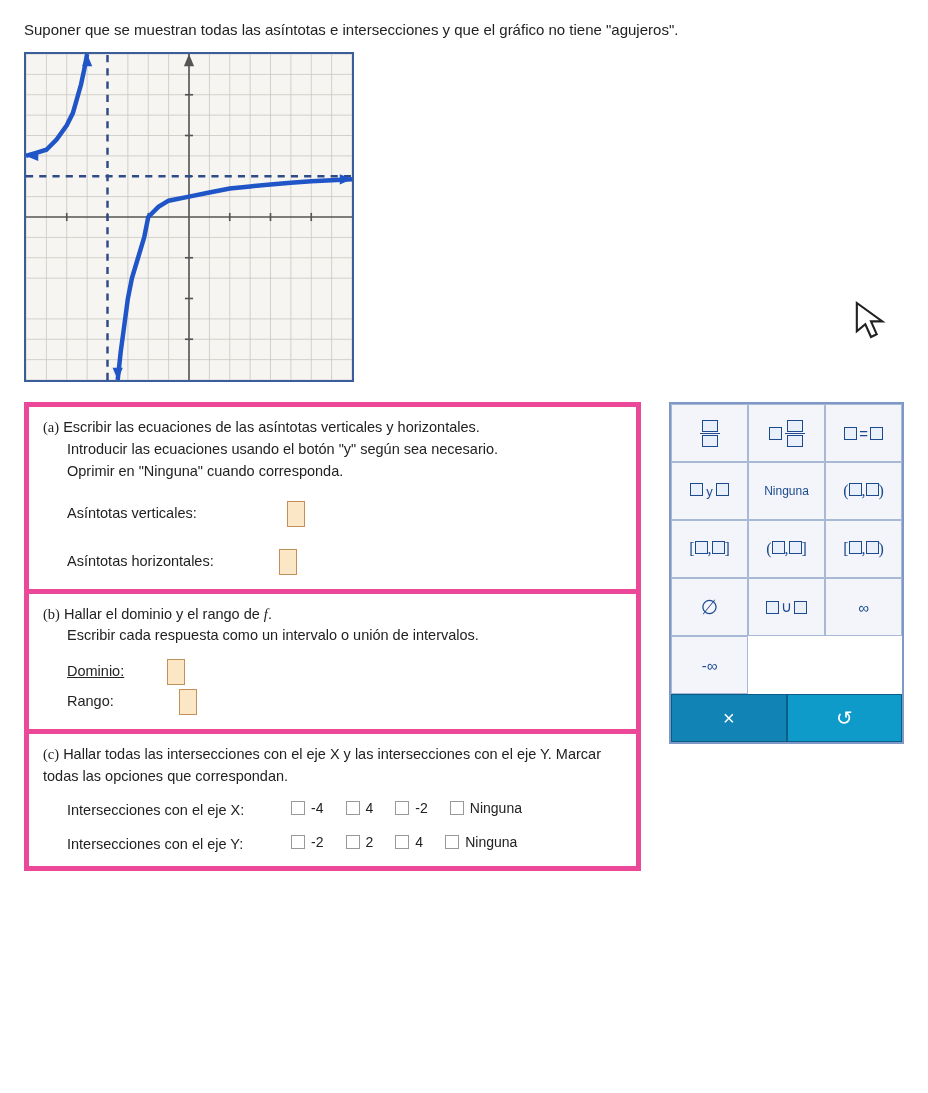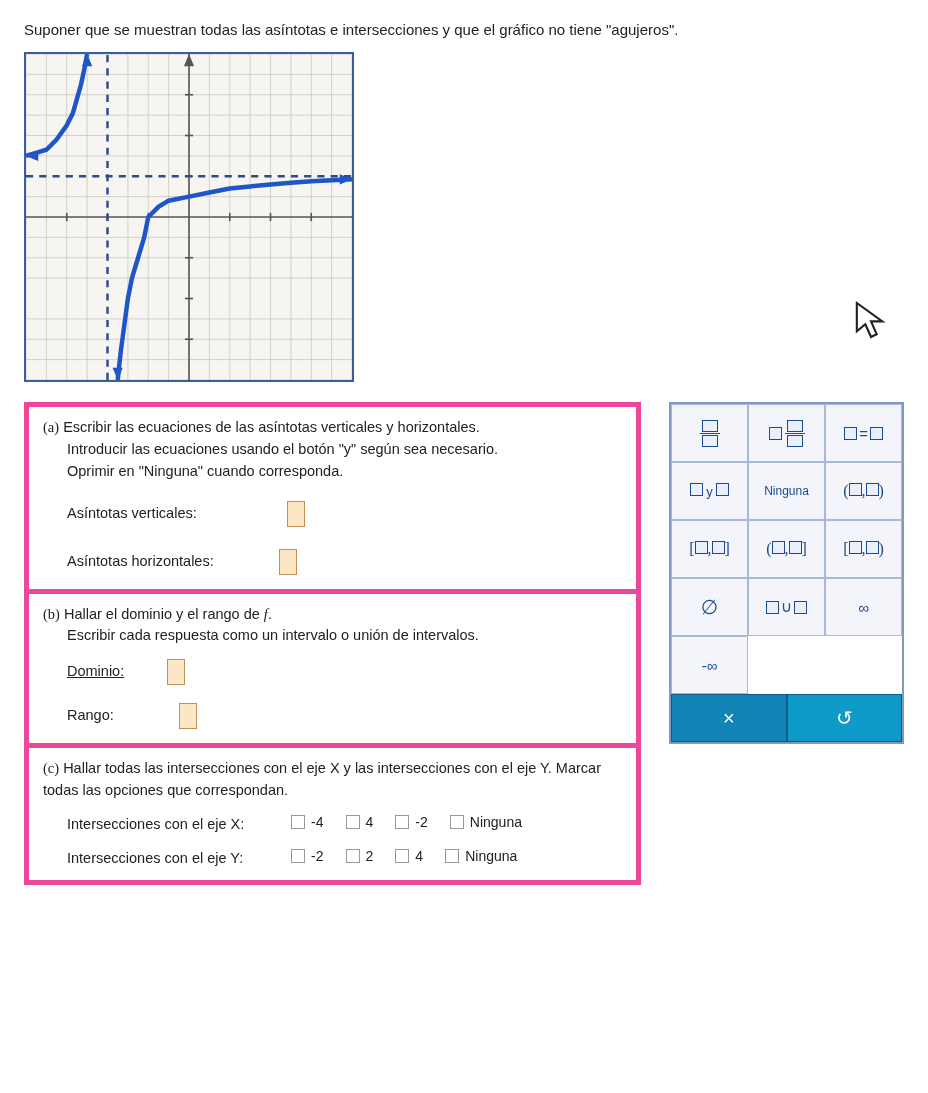--- a/index.html
+++ b/index.html
@@ -205,21 +205,21 @@
         </tr>
     <tr>
           <td>
       <span class="qlabel">(b)</span>
       <span>Hallar el dominio y el rango de </span><span class="italic-f">f</span><span>.</span><br>
       <span style="padding-left:24px;display:inline-block;">Escribir cada respuesta como un intervalo o unión de intervalos.</span>
       <div class="field-row" style="padding-left:24px;margin-top:12px;">
         <span style="min-width:80px;text-decoration:underline;">Dominio:</span>
         <span class="input-slot"></span>
       </div>
-      <div class="field-row" style="padding-left:24px;margin-top:18px;gap:32px;">
+      <div class="field-row" style="padding-left:24px;margin-top:4px;gap:32px;">
         <span style="min-width:80px;">Rango:</span>
         <span class="input-slot"></span>
       </div>
     </td>
         </tr>
     <tr>
           <td>
       <span class="qlabel">(c)</span>
       <span>Hallar todas las intersecciones con el eje X y las intersecciones con el eje Y. Marcar todas las opciones que correspondan.</span>
       <div class="opts" style="padding-left:24px;margin-top:10px;">

